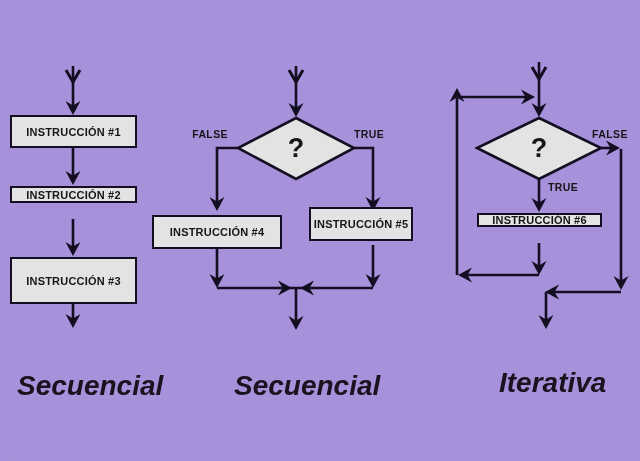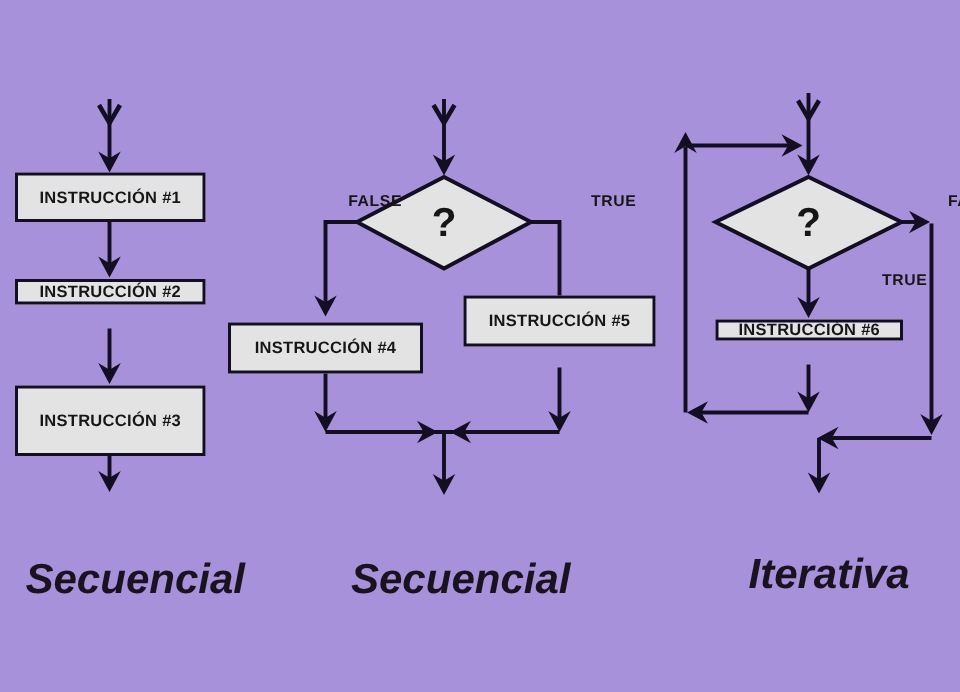--- a/index.html
+++ b/index.html
@@ -70,21 +70,20 @@
     font-weight: bold;
     color: var(--text, #161616);
   }
   .cond-label {
     position: absolute;
     font-size: 10.5px;
     font-weight: bold;
     letter-spacing: 0.4px;
     color: var(--text, #161616);
     white-space: nowrap;
-    margin-left: 40px;
   }
   .sec-label {
     position: absolute;
     font-size: 28px;
     font-weight: bold;
     font-style: italic;
     color: var(--label_text, #19131f);
     white-space: nowrap;
   }
 </style>
@@ -163,21 +162,21 @@
 
   <div class="box" style="left:10px; top:115px; width:127px; height:33px">INSTRUCCIÓN #1</div>
   <div class="box" style="left:10px; top:186px; width:127px; height:17px">INSTRUCCIÓN #2</div>
   <div class="box" style="left:10px; top:257px; width:127px; height:47px">INSTRUCCIÓN #3</div>
   <div class="sec-label" style="left:17px; top:370px">Secuencial</div>
 
   <div class="qmark" style="left:276px; top:132px">?</div>
   <div class="cond-label" style="left:188px; top:128px; width:40px; text-align:right">FALSE</div>
   <div class="cond-label" style="left:354px; top:128px">TRUE</div>
   <div class="box" style="left:152px; top:215px; width:130px; height:34px">INSTRUCCIÓN #4</div>
-  <div class="box" style="left:309px; top:197px; width:128px; height:34px">INSTRUCCIÓN #5</div>
+  <div class="box" style="left:309px; top:207px; width:104px; height:34px">INSTRUCCIÓN #5</div>
   <div class="sec-label" style="left:234px; top:370px">Secuencial</div>
 
   <div class="qmark" style="left:519px; top:132px">?</div>
   <div class="cond-label" style="left:592px; top:128px">FALSE</div>
   <div class="cond-label" style="left:548px; top:181px">TRUE</div>
   <div class="box" style="left:477px; top:213px; width:125px; height:14px">INSTRUCCIÓN #6</div>
   <div class="sec-label" style="left:499px; top:367px">Iterativa</div>
 
 </div>
 

